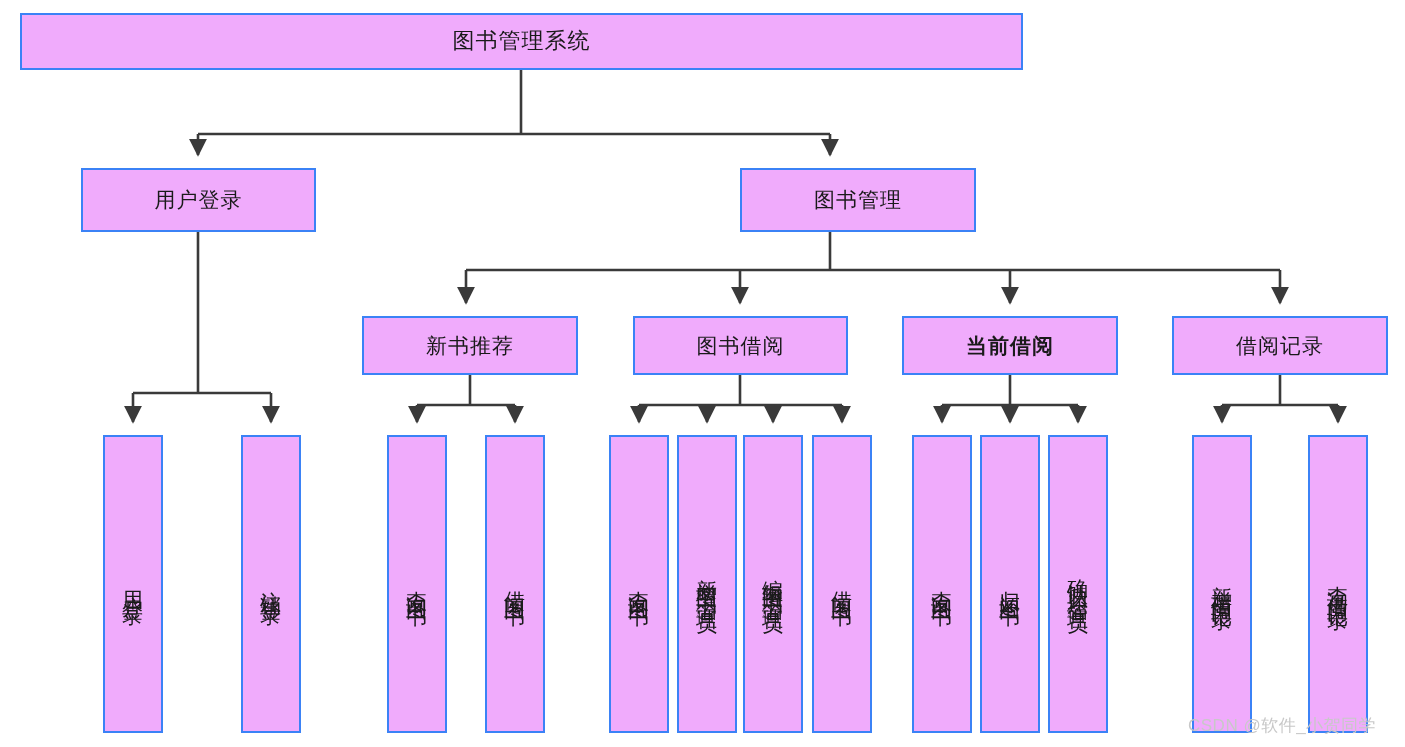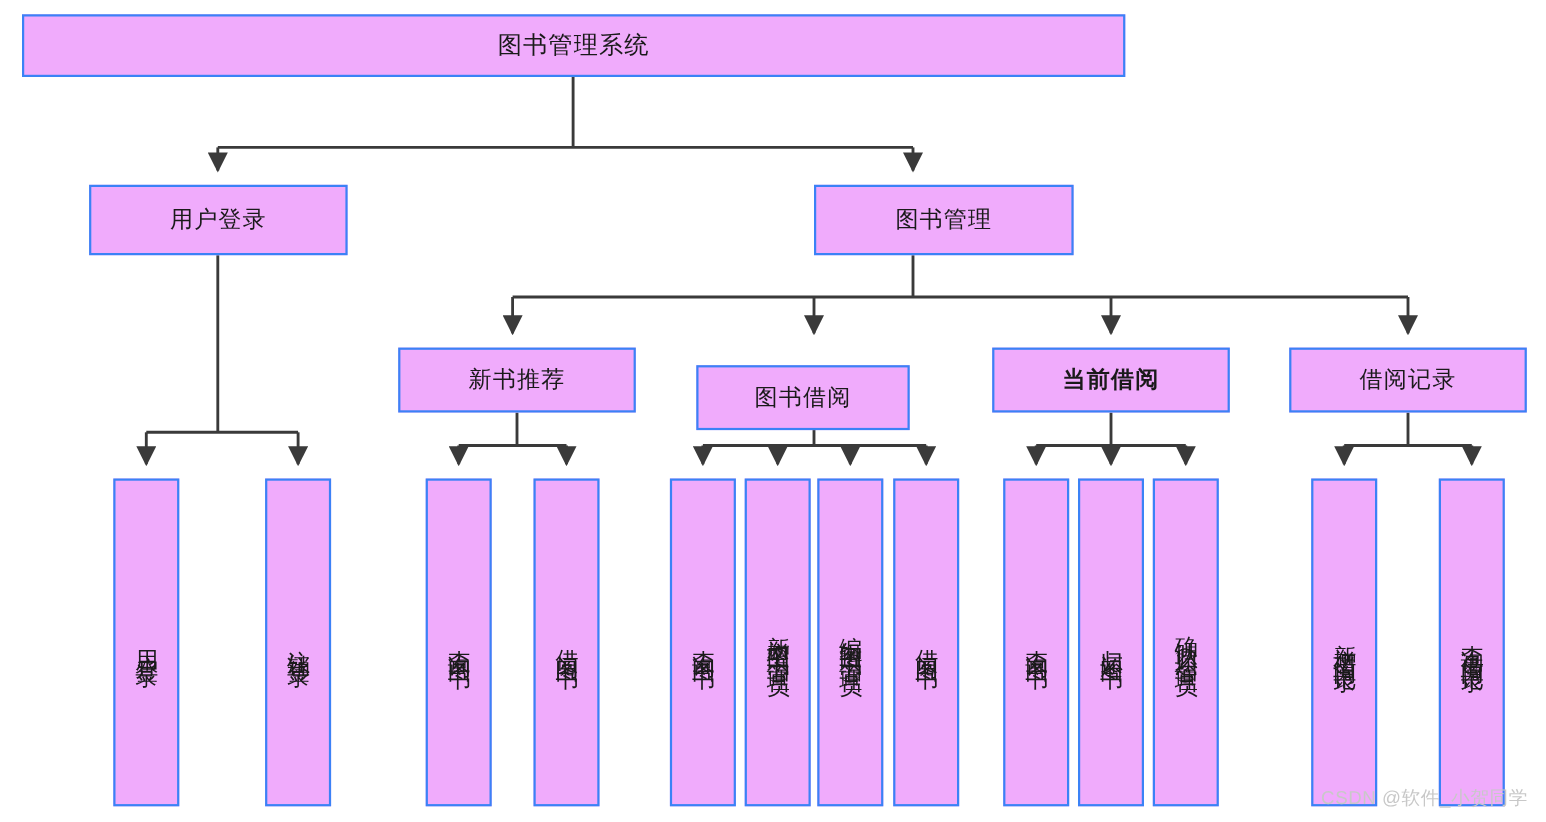--- a/index.html
+++ b/index.html
@@ -43,21 +43,20 @@
     white-space:nowrap;
   }
   .watermark{
     position:absolute;
     left:1188px;top:714px;
     font-size:17px;
     color:#c8c8c8;
     letter-spacing:0.5px;
     white-space:nowrap;
     font-family:"Liberation Sans","DejaVu Sans",sans-serif;
-    margin-left:13px;
   }
 </style>
 </head>
 <body>
 
 <div id="diagram">
 
   <svg id="wires" viewBox="0 0 1405 747" width="1405" height="747" xmlns="http://www.w3.org/2000/svg">
     <defs>
       <marker id="arrow" viewBox="0 0 10 10" refX="9" refY="5" markerWidth="7" markerHeight="7" orient="auto-start-reverse">
@@ -115,21 +114,21 @@
   <div class="node h" style="left:81px;top:168px;width:235px;height:64px;">
     <span class="lbl">用户登录</span>
   </div>
   <div class="node h" style="left:712px;top:168px;width:236px;height:64px;margin-left:28px;">
     <span class="lbl">图书管理</span>
   </div>
 
   <div class="node h" style="left:362px;top:316px;width:216px;height:59px;">
     <span class="lbl">新书推荐</span>
   </div>
-  <div class="node h" style="left:633px;top:332px;width:194px;height:59px;">
+  <div class="node h" style="left:633px;top:316px;width:215px;height:59px;">
     <span class="lbl">图书借阅</span>
   </div>
   <div class="node h" style="left:902px;top:316px;width:216px;height:59px;font-weight:bold;">
     <span class="lbl">当前借阅</span>
   </div>
   <div class="node h" style="left:1172px;top:316px;width:216px;height:59px;justify-content:center;">
     <span class="lbl">借阅记录</span>
   </div>
 
   <div class="node v" style="left:103px;top:435px;width:60px;height:298px;">

